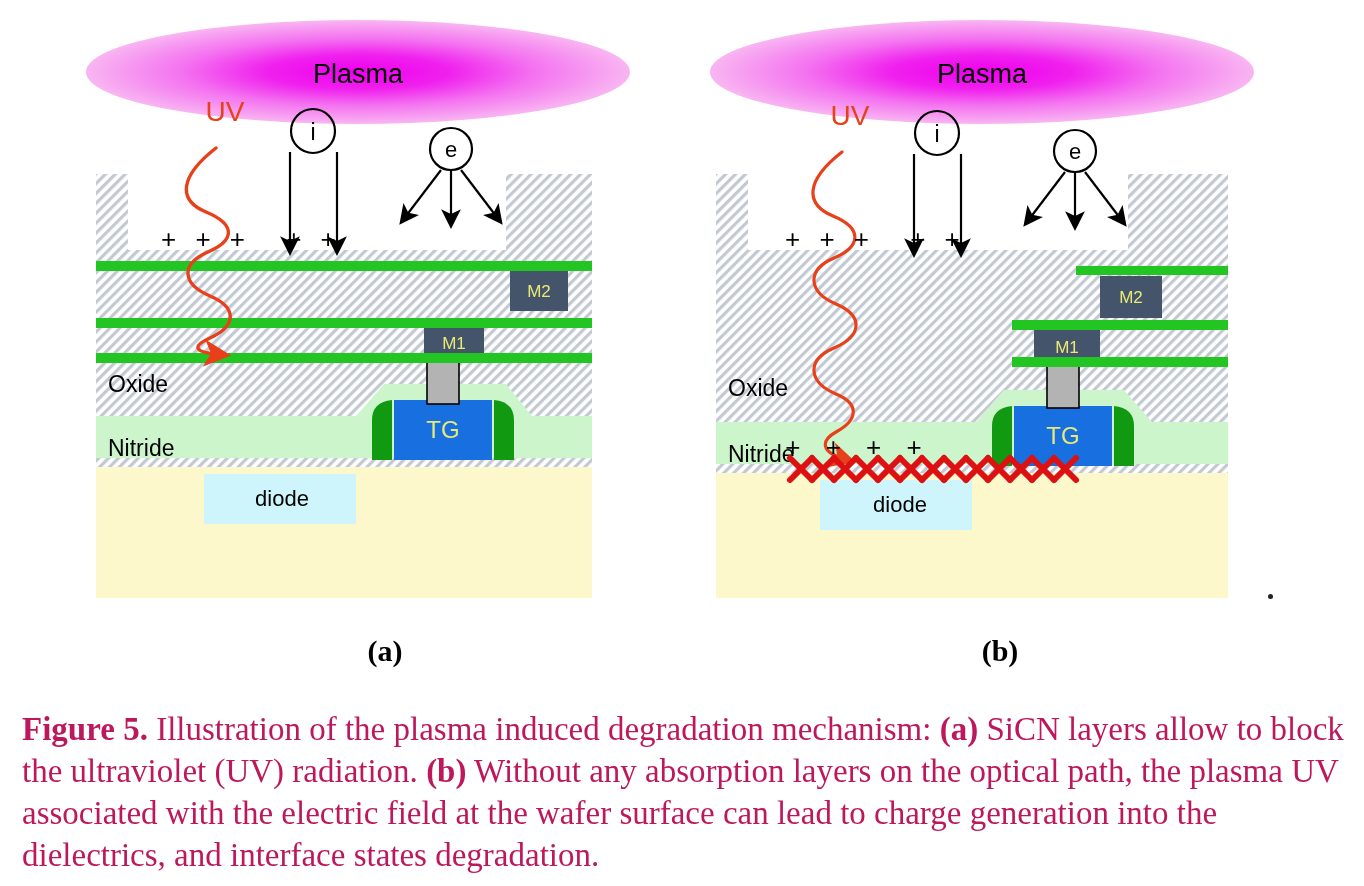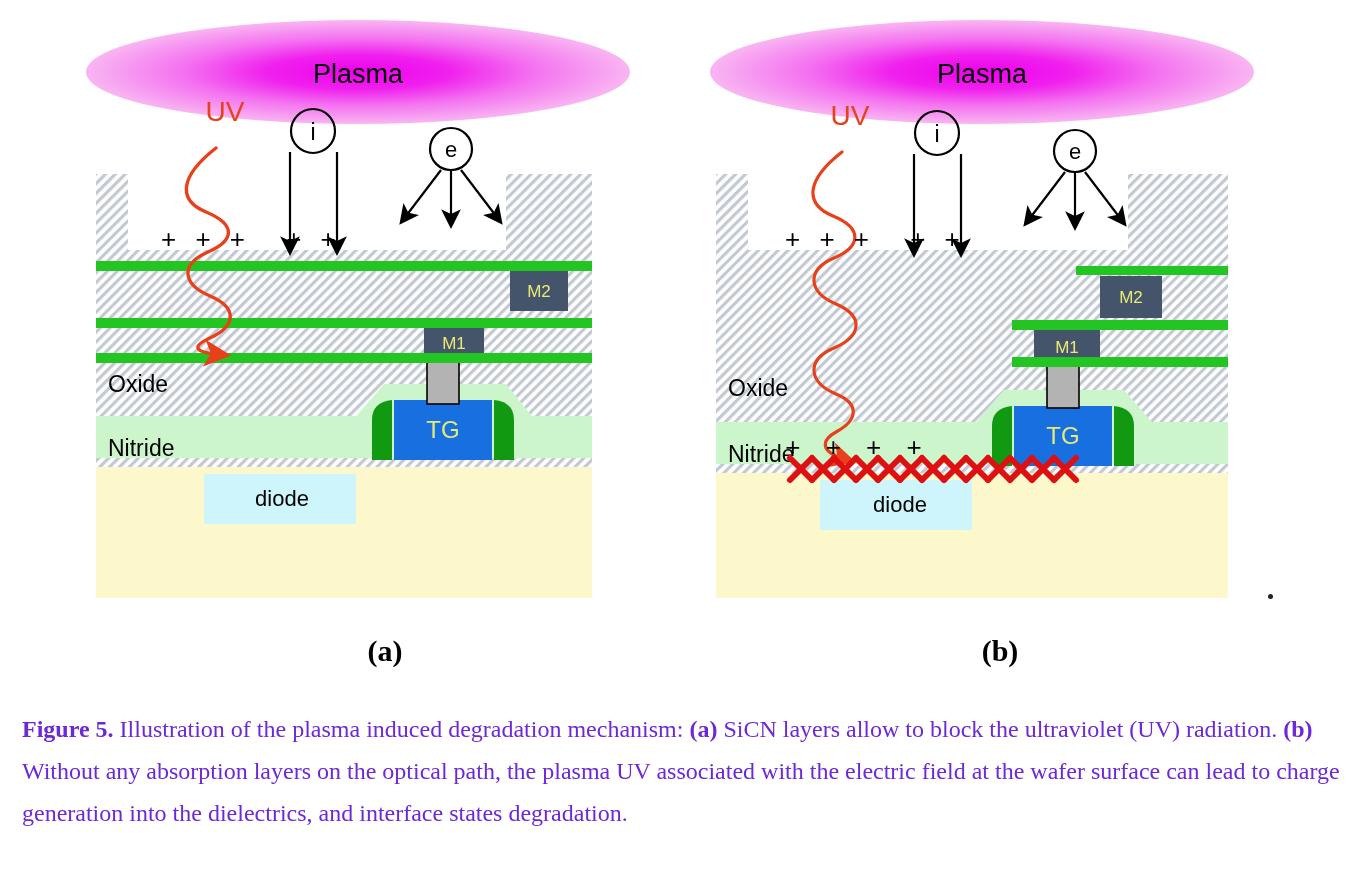--- a/index.html
+++ b/index.html
@@ -26,23 +26,23 @@
     font-size:30px;font-weight:bold;color:#000;
     text-align:center;width:120px;
   }
   #label-a{left:305px;top:634px;}
   #label-b{left:280px;top:634px;}
 
   
   #caption{
     position:absolute;left:22px;top:708px;width:1330px;
     font-family:"Liberation Serif", serif;
-    font-size:24px;
+    font-size:33px;
     line-height:42px;
-    color:#6d28d9;
+    color:#be185d;
     text-align:left;
   }
   #caption b{font-weight:bold;}
   .cap-lbl{font-weight:bold;}
 
   
   #stray-dot{
     position:absolute;left:1268px;top:594px;
     width:5px;height:5px;border-radius:50%;background:#222;
   }

